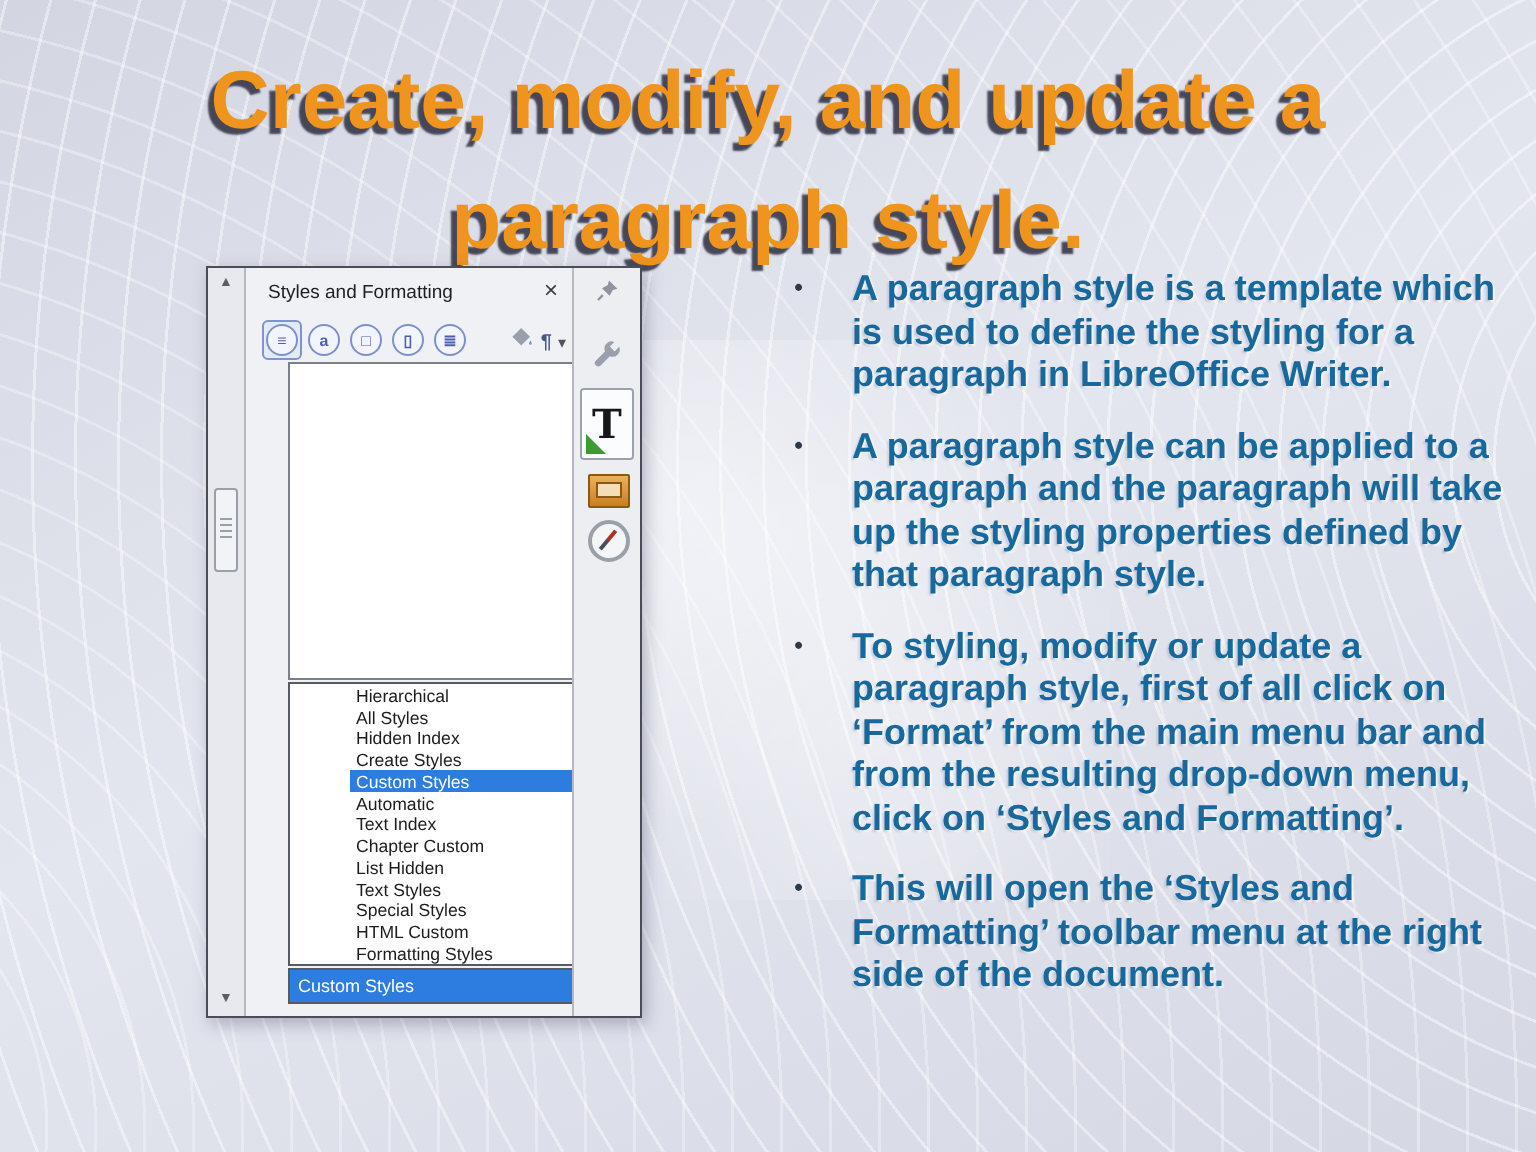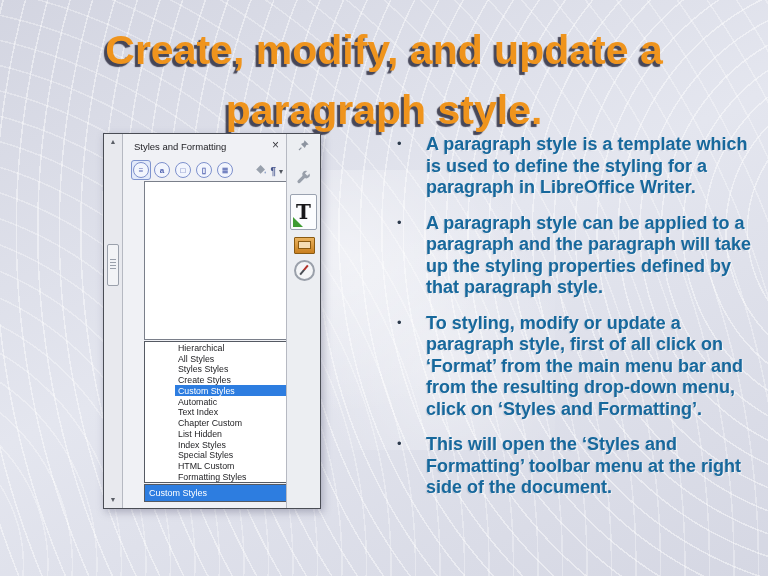--- a/index.html
+++ b/index.html
@@ -159,42 +159,42 @@
 
       <div class="catbox">
 
       <div class="cat-row">
             <span>Hierarchical</span>
           </div>
           <div class="cat-row">
             <span>All Styles</span>
           </div>
           <div class="cat-row">
-            <span>Styles Styles</span>
+            <span>Hidden Index</span>
           </div>
           <div class="cat-row">
             <span>Create Styles</span>
           </div>
           <div class="cat-row selected">
             <span>Custom Styles</span>
           </div>
           <div class="cat-row">
             <span>Automatic</span>
           </div>
           <div class="cat-row">
             <span>Text Index</span>
           </div>
           <div class="cat-row">
             <span>Chapter Custom</span>
           </div>
           <div class="cat-row">
             <span>List Hidden</span>
           </div>
           <div class="cat-row">
-            <span>Index Styles</span>
+            <span>Text Styles</span>
           </div>
           <div class="cat-row">
             <span>Special Styles</span>
           </div>
           <div class="cat-row">
             <span>HTML Custom</span>
           </div>
           <div class="cat-row">
             <span>Formatting Styles</span>
           </div>

